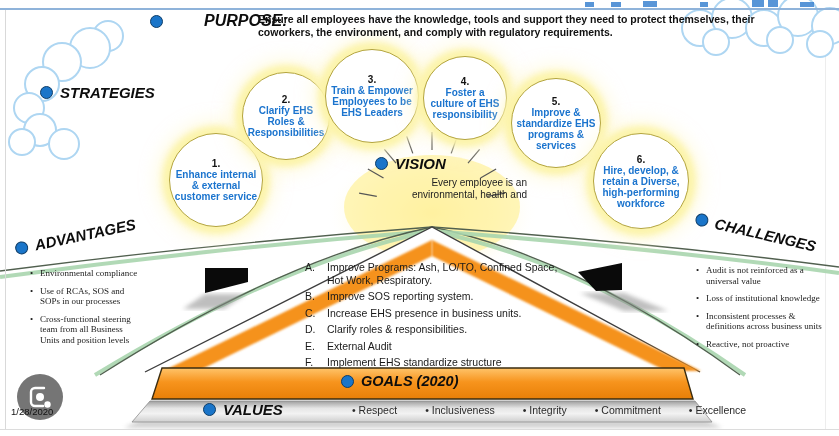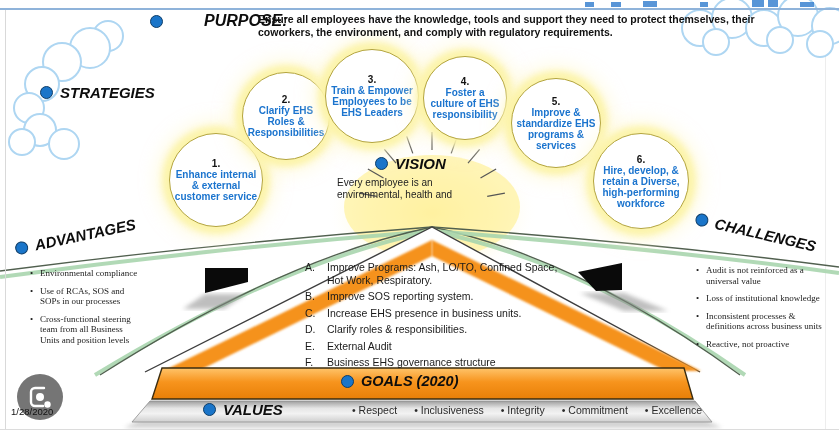--- a/index.html
+++ b/index.html
@@ -17,21 +17,21 @@
   .head{position:absolute;display:flex;align-items:center;gap:7px;font-weight:bold;font-style:italic;color:#0d0d0d;z-index:6;white-space:nowrap;}
   .bullet{width:11px;height:11px;border-radius:50%;background:#1a75c9;border:1.5px solid #0e3d68;flex:0 0 auto;}
   .purpose-head{left:150px;top:12px;font-size:16px;gap:41px;}
   .strategies-head{left:40px;top:84px;font-size:15px;text-align:right;}
   .vision-head{left:375px;top:155px;font-size:15px;}
   .adv-head{left:14px;top:228px;font-size:15px;transform:rotate(-12deg);}
   .chal-head{left:694px;top:224px;font-size:15px;transform:rotate(13deg);}
   .goals-head{left:341px;top:373px;font-size:14.5px;}
   .values-head{left:203px;top:401px;font-size:15px;}
   .purpose-text{position:absolute;left:258px;top:13px;width:505px;font-size:10.5px;font-weight:bold;line-height:13px;color:#111;z-index:6;}
-  .vision-text{position:absolute;left:337px;top:177px;width:190px;text-align:left;font-size:10px;line-height:12px;color:#222;z-index:6;}
+  .vision-text{position:absolute;left:337px;top:177px;width:190px;text-align:right;font-size:10px;line-height:12px;color:#222;z-index:6;}
   
   .strategy{
     position:absolute;border-radius:50%;background:#fff;border:1.5px solid #b3a43c;
     box-shadow:0 0 6px 7px rgba(252,243,165,.9),0 0 15px 14px rgba(255,249,205,.5);
     display:flex;flex-direction:column;align-items:center;justify-content:center;
     text-align:center;z-index:5;padding:4px;box-sizing:border-box;
   }
   .strategy .num{font-size:10px;font-weight:bold;color:#111;line-height:11px;}
   .strategy .txt{font-size:10px;font-weight:bold;color:#1b74ce;line-height:11px;}
   .c1{left:169px;top:133px;width:94px;height:94px;}
@@ -44,21 +44,21 @@
   .slist{position:absolute;font-size:9px;line-height:10.5px;color:#222;z-index:6;font-family:Liberation Serif, serif;}
   .adv-list{left:30px;top:268px;width:112px;}
   .chal-list{left:696px;top:265px;width:140px;}
   .slist .item{position:relative;padding-left:10px;margin-bottom:7px;}
   .slist .item::before{content:"•";position:absolute;left:0;top:0;font-size:9px;color:#222;}
   
   .goal-list{position:absolute;left:305px;top:261px;width:264px;font-size:10.5px;line-height:12.5px;color:#1a1a1a;z-index:6;}
   .goal-item{display:flex;margin-bottom:4px;}
   .goal-item .letter{width:22px;flex:0 0 auto;}
   
-  .values-items{position:absolute;left:352px;top:404px;display:flex;gap:17px;z-index:6;}
+  .values-items{position:absolute;left:352px;top:404px;display:flex;gap:28px;z-index:6;}
   .values-items .vitem{font-size:10.5px;color:#2a2a2a;white-space:nowrap;}
   .values-items .vitem::before{content:"• ";color:#2a2a2a;}
   
   .lens{position:absolute;left:17px;top:374px;width:46px;height:46px;border-radius:50%;background:#757575;z-index:7;display:flex;align-items:center;justify-content:center;cursor:pointer;}
   .date{position:absolute;left:11px;top:406px;font-size:9.5px;color:#111;z-index:8;}
   
   .scene{position:absolute;left:0;top:0;z-index:2;}
 </style>
 </head>
 <body>
@@ -248,21 +248,21 @@
     <div class="goal-item">
       <span class="letter">D.</span>
       <span>Clarify roles &amp; responsibilities.</span>
     </div>
     <div class="goal-item">
       <span class="letter">E.</span>
       <span>External Audit</span>
     </div>
     <div class="goal-item">
       <span class="letter">F.</span>
-      <span>Business EHS governance structure</span>
+      <span>Implement EHS standardize structure</span>
     </div>
   </div>
 
   <div class="head goals-head">
     <span class="bullet"></span>
     <span>GOALS (2020)</span>
   </div>
 
   <div class="head values-head">
     <span class="bullet"></span>

